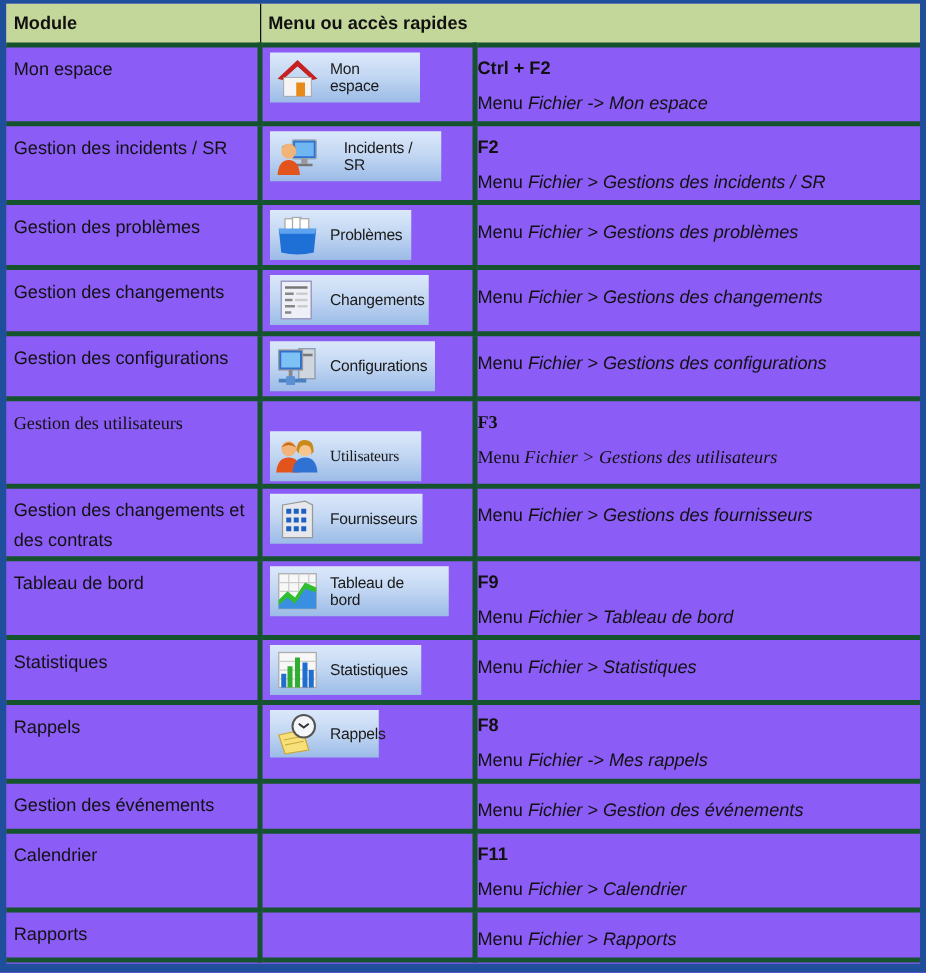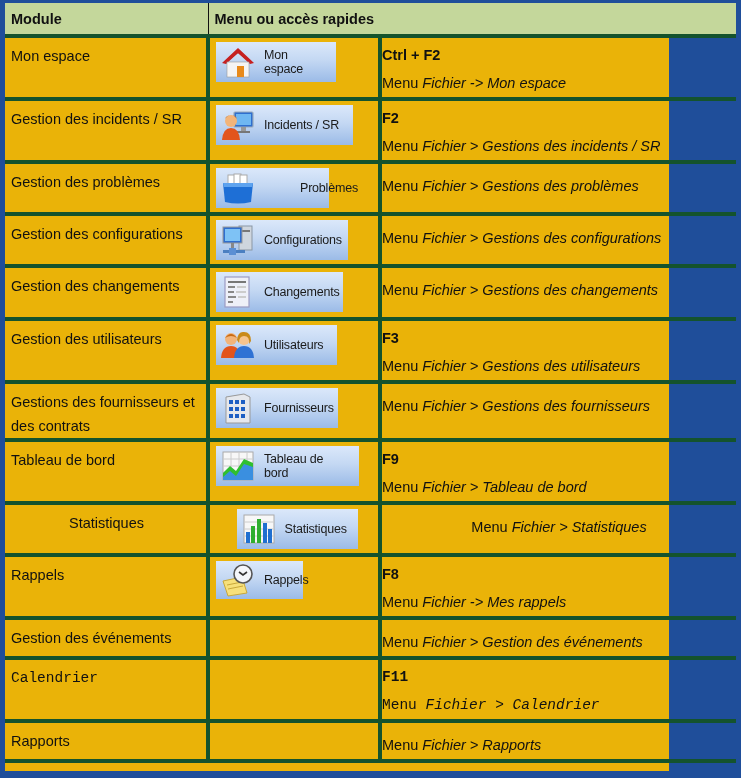--- a/index.html
+++ b/index.html
@@ -6,22 +6,22 @@
     body {
       width: 741px; height: 778px;
       background: #1f4e9a;
       font-family: "Liberation Sans", sans-serif;
       overflow: hidden;
       position: relative;
     }
     .frame {
       position: absolute;
       left: 5px; top: 3px;
-      width: 664px; height: 768px;
-      background: #eab308;
+      width: 731px; height: 768px;
+      background: #8b5cf6;
     }
     table {
       border-collapse: collapse;
       width: 731px;
       table-layout: fixed;
       font-family: "Liberation Sans", sans-serif;
       font-size: 14px;
       color: #111;
     }
     col.c1 { width: 203px; }
@@ -104,75 +104,55 @@
               </span>
               <span>Mon espace</span>
             </span></td>
           <td class="access">
             <span class="shortcut">Ctrl + F2</span>
             <span class="menu-line"><span>Menu</span> <i>Fichier</i> <i>-&gt;</i> <i>Mon espace</i></span>
           </td>
         </tr>
         <tr style="height: 62px;">
           <td class="module">Gestion des incidents / SR</td>
-          <td class="icon-cell"><span class="btn" style="width: 137px;">
+          <td class="icon-cell"><span class="btn" style="width: 137px; gap: 11px;">
               <span style="display: inline-flex;">
                 <svg viewBox="0 0 36 34">
                   <rect x="14" y="4" width="19" height="15" rx="1" fill="#2f6fcf" stroke="#9ab" stroke-width="1.2"></rect>
                   <rect x="16" y="6" width="15" height="11" fill="#6fb7f2"></rect>
                   <rect x="21" y="19" width="5" height="4" fill="#999"></rect>
                   <rect x="17" y="23" width="13" height="2" fill="#777"></rect>
                   <circle cx="11" cy="13" r="6" fill="#f2b47a"></circle>
                   <path d="M5,11 Q11,3 17,11 L16,9 Q11,5 6,9 Z" fill="#c76a14"></path>
                   <path d="M2,32 Q3,20 11,20 Q19,20 20,32 Z" fill="#e2541c"></path>
                 </svg>
               </span>
               <span>Incidents / SR</span>
             </span></td>
           <td class="access">
             <span class="shortcut">F2</span>
             <span class="menu-line"><span>Menu</span> <i>Fichier</i> <i>&gt;</i> <i>Gestions des incidents / SR</i></span>
           </td>
         </tr>
         <tr style="height: 52px;">
           <td class="module">Gestion des problèmes</td>
-          <td class="icon-cell"><span class="btn" style="width: 113px; gap: 36px;">
+          <td class="icon-cell"><span class="btn" style="width: 113px;">
               <span style="display: inline-flex;">
                 <svg viewBox="0 0 36 34">
                   <rect x="8" y="4" width="7" height="10" fill="#fff" stroke="#aaa"></rect>
                   <rect x="14" y="3" width="7" height="11" fill="#fff" stroke="#aaa"></rect>
                   <rect x="20" y="4" width="7" height="10" fill="#fff" stroke="#aaa"></rect>
                   <path d="M3,12 L33,12 L31,31 Q18,34 5,31 Z" fill="#1e6fd6"></path>
                   <path d="M3,12 L33,12 L32,16 L4,16 Z" fill="#5ea3ef"></path>
                 </svg>
               </span>
               <span>Problèmes</span>
             </span></td>
           <td class="access single">
             <span class="menu-line"><span>Menu</span> <i>Fichier</i> <i>&gt;</i> <i>Gestions des problèmes</i></span>
-          </td>
-        </tr>
-        <tr style="height: 52px;">
-          <td class="module">Gestion des configurations</td>
-          <td class="icon-cell"><span class="btn" style="width: 132px;">
-              <span style="display: inline-flex;">
-                <svg viewBox="0 0 36 34">
-                  <rect x="19" y="3" width="13" height="24" fill="#cfd6de" stroke="#8a97a5"></rect>
-                  <rect x="21" y="7" width="9" height="2" fill="#777"></rect>
-                  <rect x="3" y="4" width="19" height="16" fill="#2f6fcf" stroke="#999"></rect>
-                  <rect x="5" y="6" width="15" height="12" fill="#7ec2f5"></rect>
-                  <rect x="11" y="20" width="3" height="7" fill="#888"></rect>
-                  <rect x="3" y="27" width="22" height="3" fill="#4a7fc1"></rect>
-                  <rect x="9" y="25" width="7" height="7" fill="#5b8fd4"></rect>
-                </svg>
-              </span>
-              <span>Configurations</span>
-            </span></td>
-          <td class="access single">
-            <span class="menu-line"><span>Menu</span> <i>Fichier</i> <i>&gt;</i> <i>Gestions des configurations</i></span>
           </td>
         </tr>
         <tr style="height: 53px;">
           <td class="module">Gestion des changements</td>
           <td class="icon-cell"><span class="btn" style="width: 127px;">
               <span style="display: inline-flex;">
                 <svg viewBox="0 0 36 34">
                   <rect x="5" y="2" width="24" height="30" fill="#eef0f8" stroke="#9b9bc3" stroke-width="1.2"></rect>
                   <rect x="8" y="6" width="18" height="2" fill="#777"></rect>
                   <rect x="8" y="11" width="7" height="2" fill="#888"></rect>
@@ -183,42 +163,62 @@
                   <rect x="18" y="21" width="8" height="2" fill="#ccc"></rect>
                   <rect x="8" y="26" width="5" height="2" fill="#888"></rect>
                 </svg>
               </span>
               <span>Changements</span>
             </span></td>
           <td class="access single">
             <span class="menu-line"><span>Menu</span> <i>Fichier</i> <i>&gt;</i> <i>Gestions des changements</i></span>
           </td>
         </tr>
-        <tr style="height: 62px;">
+        <tr style="height: 52px;">
+          <td class="module">Gestion des configurations</td>
+          <td class="icon-cell"><span class="btn" style="width: 132px;">
+              <span style="display: inline-flex;">
+                <svg viewBox="0 0 36 34">
+                  <rect x="19" y="3" width="13" height="24" fill="#cfd6de" stroke="#8a97a5"></rect>
+                  <rect x="21" y="7" width="9" height="2" fill="#777"></rect>
+                  <rect x="3" y="4" width="19" height="16" fill="#2f6fcf" stroke="#999"></rect>
+                  <rect x="5" y="6" width="15" height="12" fill="#7ec2f5"></rect>
+                  <rect x="11" y="20" width="3" height="7" fill="#888"></rect>
+                  <rect x="3" y="27" width="22" height="3" fill="#4a7fc1"></rect>
+                  <rect x="9" y="25" width="7" height="7" fill="#5b8fd4"></rect>
+                </svg>
+              </span>
+              <span>Configurations</span>
+            </span></td>
+          <td class="access single">
+            <span class="menu-line"><span>Menu</span> <i>Fichier</i> <i>&gt;</i> <i>Gestions des configurations</i></span>
+          </td>
+        </tr>
+        <tr style="height: 62px; font-family: Liberation Serif, serif;">
           <td class="module">Gestion des utilisateurs</td>
-          <td class="icon-cell"><span class="btn" style="width: 121px;">
+          <td class="icon-cell"><span class="btn" style="width: 121px; margin-top: 20px;">
               <span style="display: inline-flex;">
                 <svg viewBox="0 0 36 34">
                   <circle cx="11" cy="11" r="6" fill="#f2b47a"></circle>
                   <path d="M5,10 Q11,2 17,10 Q11,6 5,10Z" fill="#c76a14"></path>
                   <path d="M1,30 Q2,18 11,18 Q20,18 20,30 Z" fill="#e2541c"></path>
                   <circle cx="24" cy="11" r="6" fill="#f6c48e"></circle>
                   <path d="M17,12 Q18,3 24,4 Q31,4 31,13 L29,16 Q30,8 24,8 Q19,8 19,15 Z" fill="#c98a1a"></path>
                   <path d="M14,30 Q15,18 24,18 Q33,18 34,30 Z" fill="#2f72d4"></path>
                 </svg>
               </span>
               <span>Utilisateurs</span>
             </span></td>
           <td class="access">
             <span class="shortcut">F3</span>
             <span class="menu-line"><span>Menu</span> <i>Fichier</i> <i>&gt;</i> <i>Gestions des utilisateurs</i></span>
           </td>
         </tr>
         <tr style="height: 57px;">
-          <td class="module">Gestions des fournisseurs et des contrats</td>
+          <td class="module">Gestion des changements et des contrats</td>
           <td class="icon-cell"><span class="btn" style="width: 122px;">
               <span style="display: inline-flex;">
                 <svg viewBox="0 0 36 34">
                   <path d="M6,6 L24,3 L30,6 L30,32 L6,32 Z" fill="#e6e8ec" stroke="#999"></path>
                   <rect x="9" y="9" width="4" height="4" fill="#1e5fc4"></rect>
                   <rect x="15" y="9" width="4" height="4" fill="#1e5fc4"></rect>
                   <rect x="21" y="9" width="4" height="4" fill="#1e5fc4"></rect>
                   <rect x="9" y="16" width="4" height="4" fill="#1e5fc4"></rect>
                   <rect x="15" y="16" width="4" height="4" fill="#1e5fc4"></rect>
                   <rect x="21" y="16" width="4" height="4" fill="#1e5fc4"></rect>
@@ -249,21 +249,21 @@
                   <path d="M3,24 L10,17 L16,22 L24,10 L33,14 L33,18 L24,15 L16,27 L10,22 L3,28 Z" fill="#2fbf2f"></path>
                 </svg>
               </span>
               <span>Tableau de bord</span>
             </span></td>
           <td class="access">
             <span class="shortcut">F9</span>
             <span class="menu-line"><span>Menu</span> <i>Fichier</i> <i>&gt;</i> <i>Tableau de bord</i></span>
           </td>
         </tr>
-        <tr style="height: 52px; text-align: center;">
+        <tr style="height: 52px;">
           <td class="module">Statistiques</td>
           <td class="icon-cell"><span class="btn" style="width: 121px;">
               <span style="display: inline-flex;">
                 <svg viewBox="0 0 36 34">
                   <rect x="3" y="3" width="30" height="28" fill="#f7f7f7" stroke="#aaa"></rect>
                   <line x1="3" y1="10" x2="33" y2="10" stroke="#ccc"></line>
                   <line x1="3" y1="17" x2="33" y2="17" stroke="#ccc"></line>
                   <line x1="3" y1="24" x2="33" y2="24" stroke="#ccc"></line>
                   <rect x="5" y="20" width="4" height="11" fill="#1f6fd0"></rect>
                   <rect x="10" y="14" width="4" height="17" fill="#2fae2f"></rect>
@@ -297,21 +297,21 @@
             <span class="menu-line"><span>Menu</span> <i>Fichier</i> <i>-&gt;</i> <i>Mes rappels</i></span>
           </td>
         </tr>
         <tr style="height: 34px; margin-left: 44px;">
           <td class="module">Gestion des événements</td>
           <td class="icon-cell"></td>
           <td class="access single">
             <span class="menu-line"><span>Menu</span> <i>Fichier</i> <i>&gt;</i> <i>Gestion des événements</i></span>
           </td>
         </tr>
-        <tr style="height: 62px; font-family: Liberation Mono, monospace;">
+        <tr style="height: 62px;">
           <td class="module">Calendrier</td>
           <td class="icon-cell"></td>
           <td class="access">
             <span class="shortcut">F11</span>
             <span class="menu-line"><span>Menu</span> <i>Fichier</i> <i>&gt;</i> <i>Calendrier</i></span>
           </td>
         </tr>
         <tr style="height: 33px;">
           <td class="module">Rapports</td>
           <td class="icon-cell"></td>

